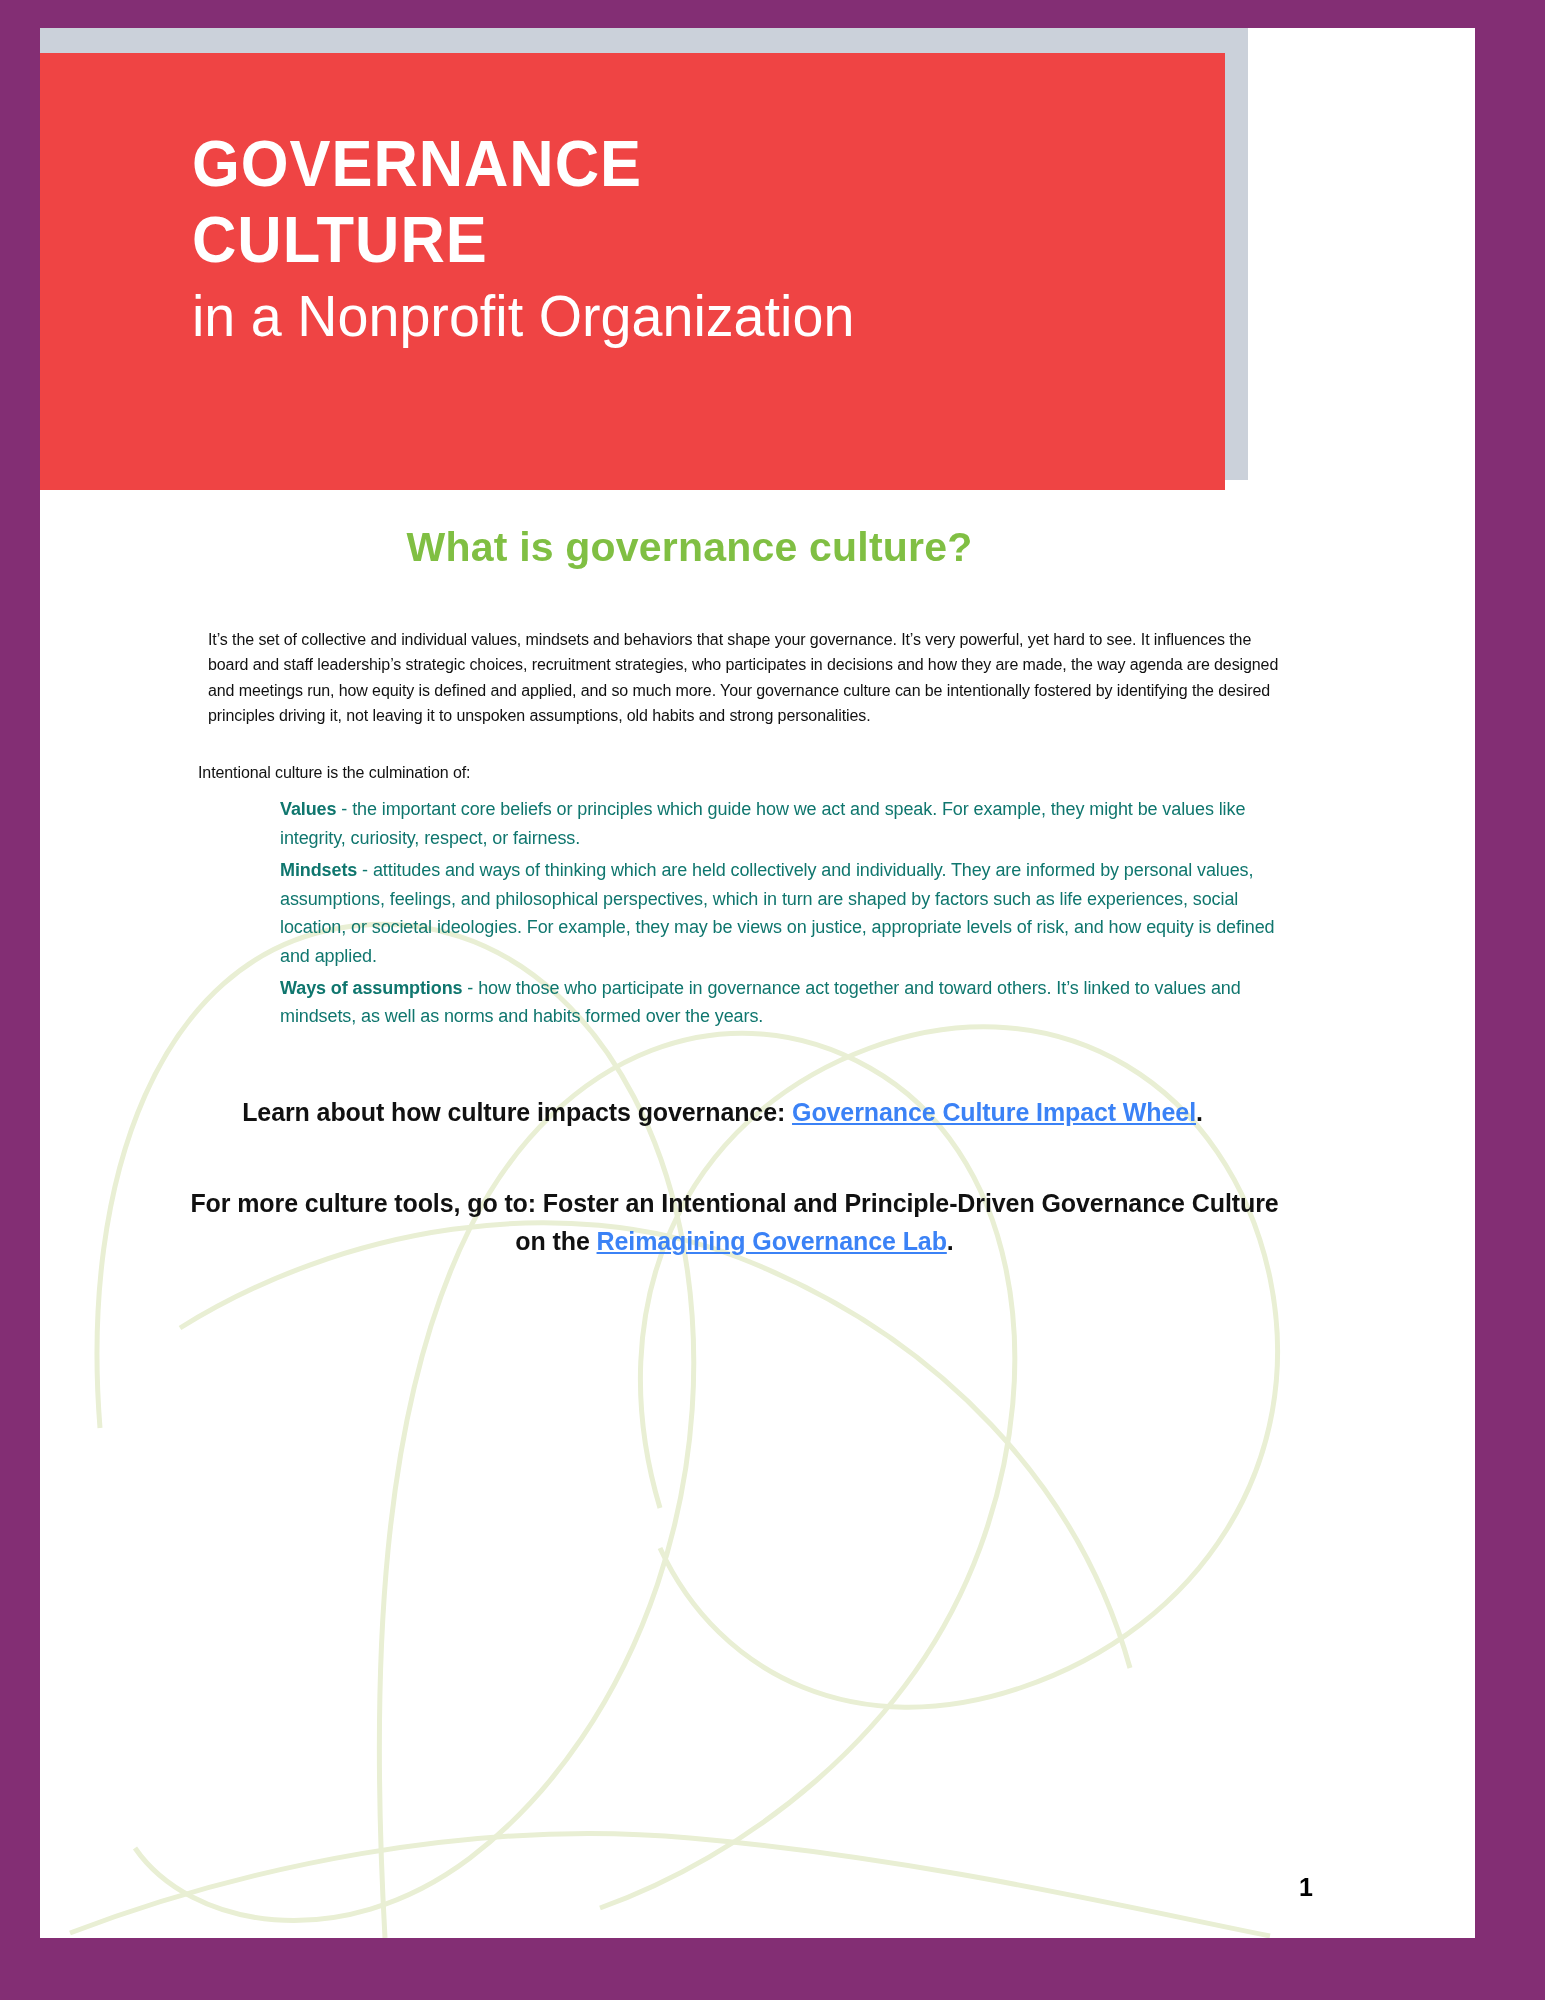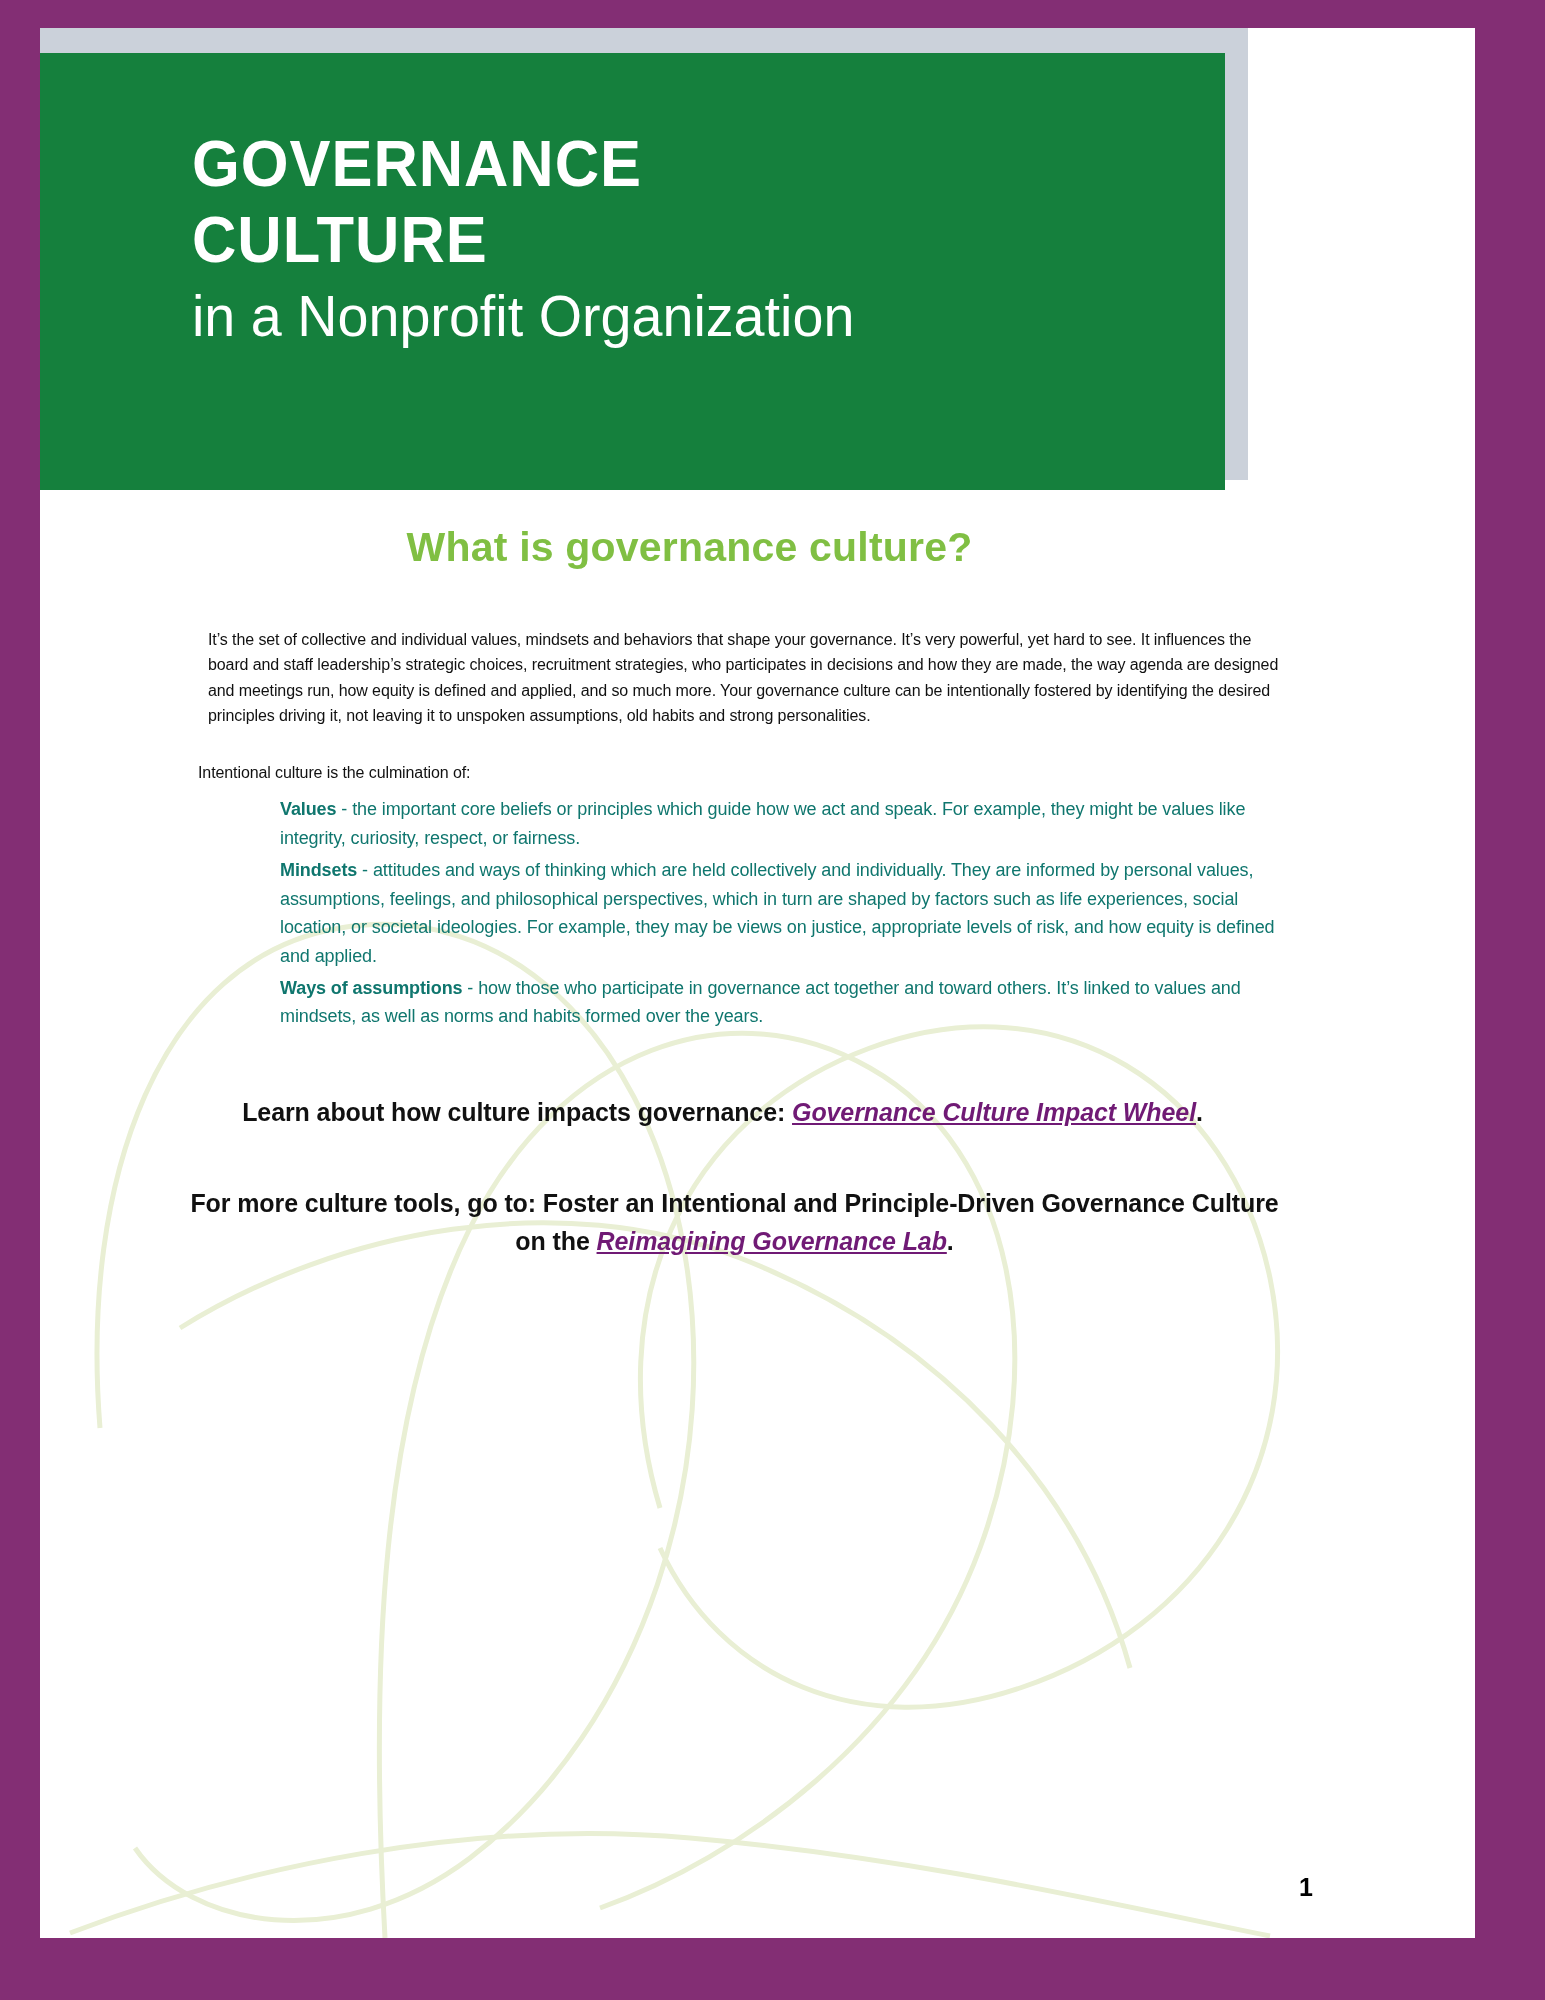--- a/index.html
+++ b/index.html
@@ -44,21 +44,21 @@
     background: #cbd1da;
   }
 
   
   #banner {
     position: absolute;
     left: 0;
     top: 25px;
     width: 1185px;
     height: 437px;
-    background: #15803d;
+    background: #ef4444;
     box-sizing: border-box;
     padding: 74px 0 0 152px;
   }
   .title-line {
     color: #ffffff;
     font-family: "Liberation Sans Narrow", "Liberation Sans", sans-serif;
     font-weight: bold;
     font-size: 64px;
     letter-spacing: 1.0px;
     line-height: 1.18;
@@ -164,24 +164,23 @@
     margin-top: 62px;
     margin-left: 86px;
     margin-right: 156px;
   }
   #cta-2 {
     margin-top: 52px;
     margin-left: 140px;
     margin-right: 186px;
   }
   a.doc-link {
-    color: #701a75;
+    color: #3b82f6;
     text-decoration: underline;
     text-underline-offset: 2px;
-    font-style: italic;
   }
 
   #page-number {
     position: absolute;
     right: 162px;
     top: 1845px;
     color: #000000;
     font-family: "Liberation Sans", sans-serif;
     font-weight: bold;
     font-size: 25px;

